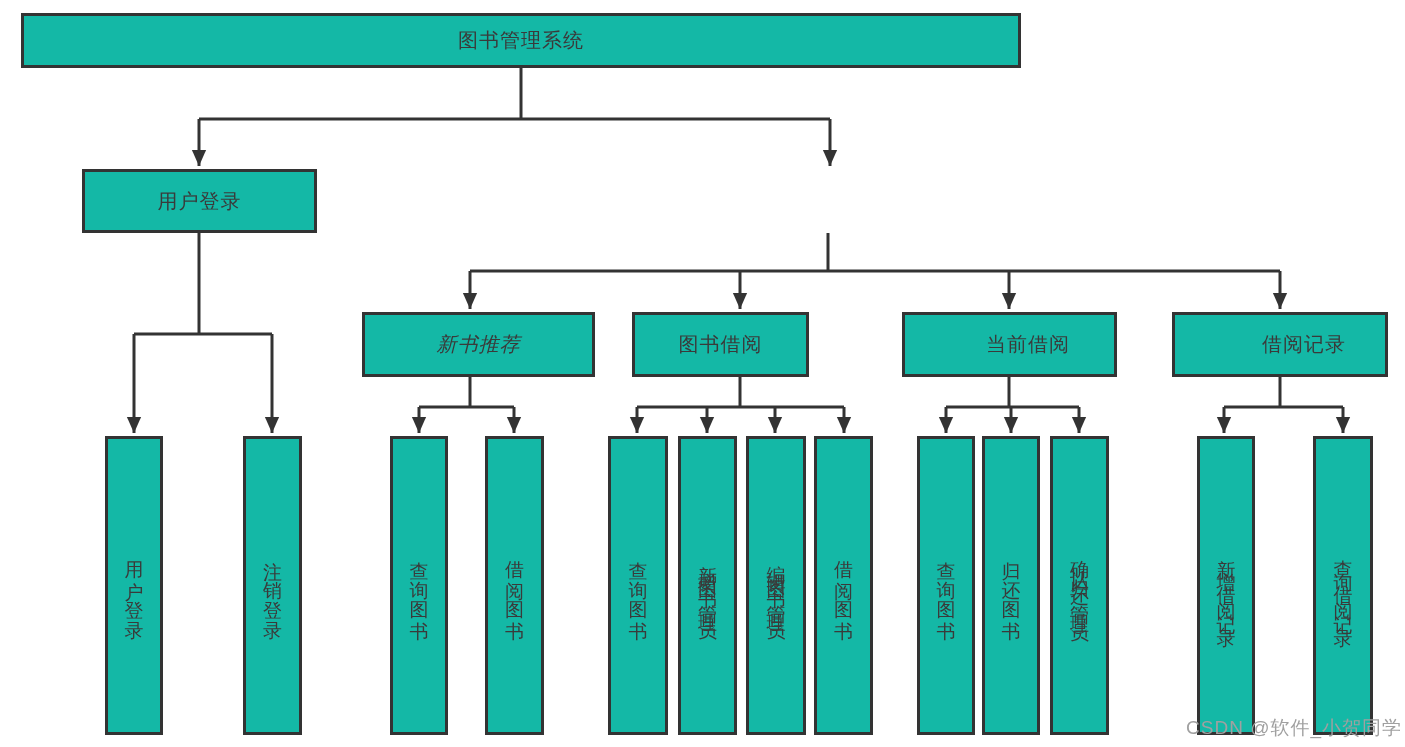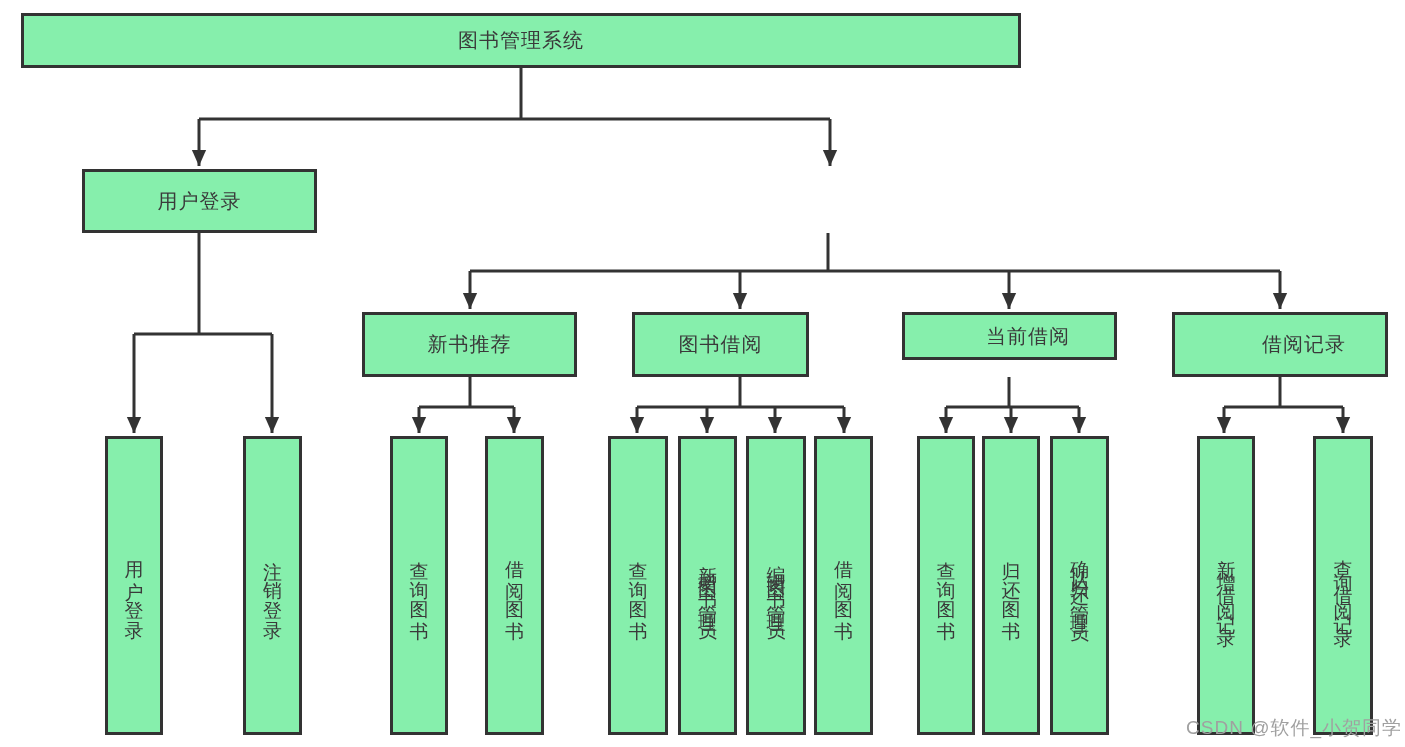--- a/index.html
+++ b/index.html
@@ -7,43 +7,43 @@
     position:relative;
     width:1405px;height:747px;
     background:#ffffff;
     font-family:"Liberation Sans","DejaVu Sans",sans-serif;
     overflow:hidden;
   }
   #wires{position:absolute;left:0;top:0;width:1405px;height:747px;}
   .node{
     position:absolute;
     box-sizing:border-box;
-    background:#86efac;
+    background:#14b8a6;
     border:3px solid #333333;
     color:#3a3a3a;
     display:flex;align-items:center;justify-content:center;
     text-align:center;
   }
   .h-node{font-size:20px;letter-spacing:1px;}
   .v-node{
     top:436px;height:299px;
     writing-mode:vertical-rl;
     font-size:19px;
   }
   .v4{letter-spacing:20px;}
   .v6{letter-spacing:14px;}
   .v8{letter-spacing:9px;}
   .v9{letter-spacing:8px;}
 
   .b-root{left:21px;top:13px;width:1000px;height:55px;}
   .b-l2-0{left:82px;top:169px;width:235px;height:64px;}
   .b-l2-1{left:712px;top:169px;width:233px;height:64px;}
-  .b-l3-0{left:362px;top:312px;width:215px;height:65px;}
+  .b-l3-0{left:362px;top:312px;width:233px;height:65px;font-style:italic;}
   .b-l3-1{left:632px;top:312px;width:177px;height:65px;}
-  .b-l3-2{left:902px;top:312px;width:215px;height:48px;padding-left:37px;}
+  .b-l3-2{left:902px;top:312px;width:215px;height:65px;padding-left:37px;}
   .b-l3-3{left:1172px;top:312px;width:216px;height:65px;padding-left:48px;}
 
   .b-g1-0{left:105px;width:58px;}
   .b-g1-1{left:243px;width:59px;}
   .b-g2-0{left:390px;width:58px;}
   .b-g2-1{left:485px;width:59px;}
   .b-g3-0{left:608px;width:60px;}
   .b-g3-1{left:678px;width:59px;}
   .b-g3-2{left:746px;width:60px;}
   .b-g3-3{left:814px;width:59px;}

